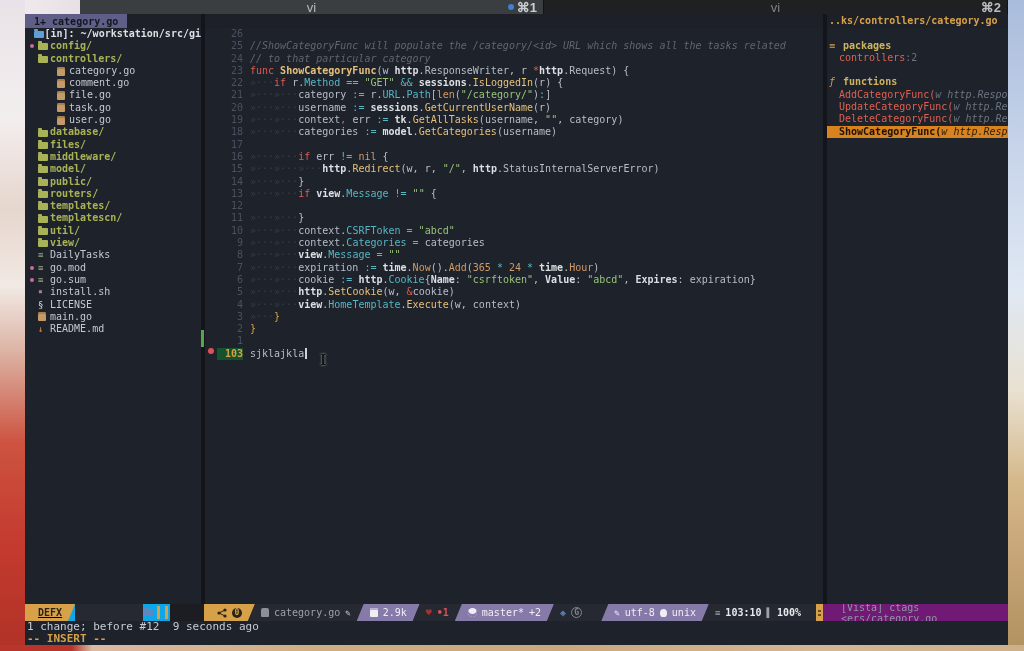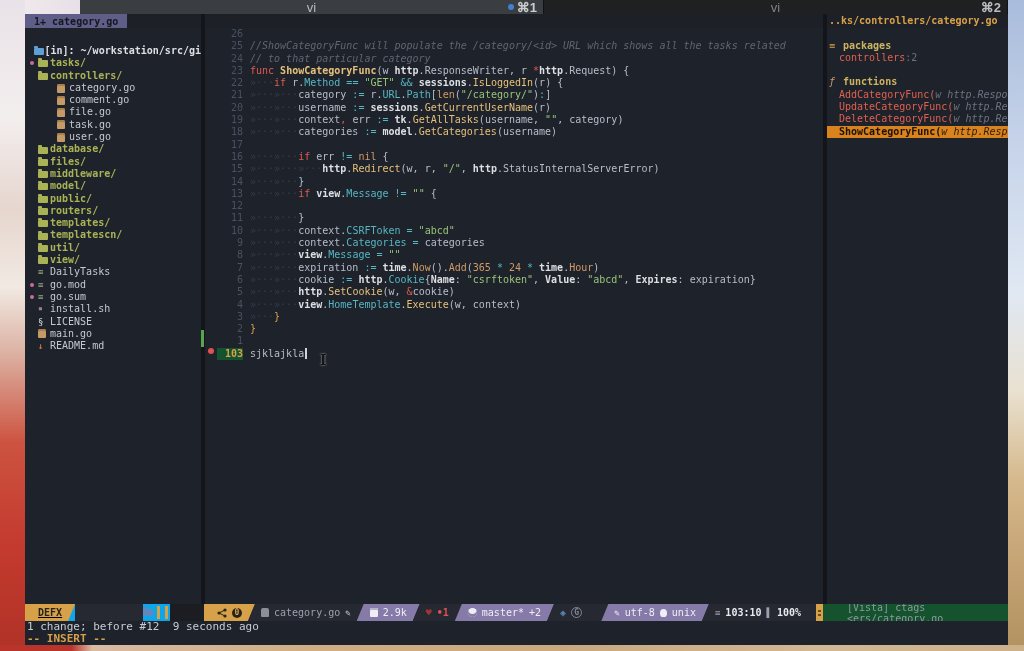--- a/index.html
+++ b/index.html
@@ -24,21 +24,21 @@
   .tab-key{font-weight:bold;color:#caced1;}
   .tab:not(.active) .tab-key{color:#b9bdc0;}
   .tab-dot{width:6px;height:6px;border-radius:50%;background:#3f82d2;}
   
   #terminal{position:absolute;left:25px;top:14px;width:983px;height:631px;background:#1e222a;overflow:hidden;}
   
   #tabline{position:absolute;left:0;top:0;width:983px;height:14px;background:#1d2026;}
   #buftab{position:absolute;left:0;top:0;height:14px;display:flex;align-items:center;padding:0 9px;
     background:#5e5e88;color:#15171d;font-weight:bold;font-size:10px;}
   
-  #tree{position:absolute;left:0;top:31px;width:176px;height:590px;overflow:hidden;font-size:10px;line-height:12.3px;}
+  #tree{position:absolute;left:0;top:14px;width:176px;height:590px;overflow:hidden;font-size:10px;line-height:12.3px;}
   #code{position:absolute;left:180px;top:14px;width:618px;height:590px;overflow:hidden;font-size:10px;line-height:12.3px;}
   #vista{position:absolute;left:802px;top:1px;width:181px;height:603px;overflow:hidden;font-size:10px;line-height:12.3px;}
   .vsep{position:absolute;top:0;width:4px;height:604px;background:#13151a;}
   #vsep1{left:176px;}  #vsep2{left:798px;}
   #git-add-marker{position:absolute;left:176px;top:316px;width:3px;height:17px;background:#57a64a;}
   
   .trow{display:flex;align-items:center;height:12.3px;white-space:pre;cursor:default;}
   .dotcol{width:13px;display:flex;justify-content:center;}
   .gitdot{width:4px;height:4px;border-radius:50%;background:#cf6a9a;visibility:hidden;}
   .gitdot.on{visibility:visible;}
@@ -84,21 +84,21 @@
   .vsig{color:#6b7380;}
   .vrow.fn .vsig{font-style:italic;}
   .vrow.sel{background:#d9831f;}
   .vrow.sel .vname{color:#1c1208;font-weight:bold;}
   .vrow.sel .vsig{color:#2b1c0a;}
   
   #statusrow{position:absolute;left:0;top:590px;width:983px;height:17px;background:#1b1d22;font-size:10px;}
   .bar{position:absolute;top:0;height:17px;display:flex;align-items:stretch;overflow:hidden;}
   #bar-defx{left:0;width:145px;background:#0ea5e9;text-decoration:underline;}
   #bar-main{left:179px;width:619px;background:#262931;}
-  #bar-vista{left:798px;width:185px;background:#14532d;color:#8f96a2;align-items:center;padding-left:24px;box-sizing:border-box;}
+  #bar-vista{left:798px;width:185px;background:#701a75;color:#8f96a2;align-items:center;padding-left:18px;box-sizing:border-box;}
   .seg{display:flex;align-items:center;gap:5px;padding:0 13px;height:17px;
     clip-path:polygon(7px 0,100% 0,calc(100% - 7px) 100%,0 100%);margin-left:-7px;}
   .seg.first{clip-path:polygon(0 0,100% 0,calc(100% - 7px) 100%,0 100%);margin-left:0;}
   .seg.gold{background:#d7a14a;color:#2a2417;font-weight:bold;}
   .seg.dark{background:#262931;color:#9aa1ad;}
   .seg.purple{background:#867aa9;color:#f0eef5;}
   .spacer{flex:1;background:#262931;}
   .badge{display:inline-flex;width:10px;height:10px;border-radius:50%;align-items:center;justify-content:center;font-size:8px;font-weight:bold;}
   .badge.b0{background:#2a2417;color:#d7a14a;}
   .badge.bg-g{border:1px solid #7e8796;color:#7e8796;background:transparent;width:9px;height:9px;}
@@ -150,21 +150,21 @@
       </div>
     </div>
 
   <div id="terminal">
     <div id="tabline">
       <div id="buftab">1+ category.go</div>
     </div>
 
     <div id="tree">
         <div class="trow"><span class="dotcol"><span class="gitdot"></span></span><span class="ticon"><span class="icon-folder blue"></span></span><span class="tlabel root">[in]: ~/workstation/src/gi</span></div>
-        <div class="trow"><span class="dotcol"><span class="gitdot on"></span></span><span class="ticon"><span class="icon-folder"></span></span><span class="tlabel dir">tasks/</span></div>
+        <div class="trow"><span class="dotcol"><span class="gitdot on"></span></span><span class="ticon"><span class="icon-folder"></span></span><span class="tlabel dir">config/</span></div>
         <div class="trow"><span class="dotcol"><span class="gitdot"></span></span><span class="ticon"><span class="icon-folder"></span></span><span class="tlabel dir">controllers/</span></div>
         <div class="trow ind"><span class="dotcol"><span class="gitdot"></span></span><span class="ticon"><span class="icon-go"></span></span><span class="tlabel file">category.go</span></div>
         <div class="trow ind"><span class="dotcol"><span class="gitdot"></span></span><span class="ticon"><span class="icon-go"></span></span><span class="tlabel file">comment.go</span></div>
         <div class="trow ind"><span class="dotcol"><span class="gitdot"></span></span><span class="ticon"><span class="icon-go"></span></span><span class="tlabel file">file.go</span></div>
         <div class="trow ind"><span class="dotcol"><span class="gitdot"></span></span><span class="ticon"><span class="icon-go"></span></span><span class="tlabel file">task.go</span></div>
         <div class="trow ind"><span class="dotcol"><span class="gitdot"></span></span><span class="ticon"><span class="icon-go"></span></span><span class="tlabel file">user.go</span></div>
         <div class="trow"><span class="dotcol"><span class="gitdot"></span></span><span class="ticon"><span class="icon-folder"></span></span><span class="tlabel dir">database/</span></div>
         <div class="trow"><span class="dotcol"><span class="gitdot"></span></span><span class="ticon"><span class="icon-folder"></span></span><span class="tlabel dir">files/</span></div>
         <div class="trow"><span class="dotcol"><span class="gitdot"></span></span><span class="ticon"><span class="icon-folder"></span></span><span class="tlabel dir">middleware/</span></div>
         <div class="trow"><span class="dotcol"><span class="gitdot"></span></span><span class="ticon"><span class="icon-folder"></span></span><span class="tlabel dir">model/</span></div>

